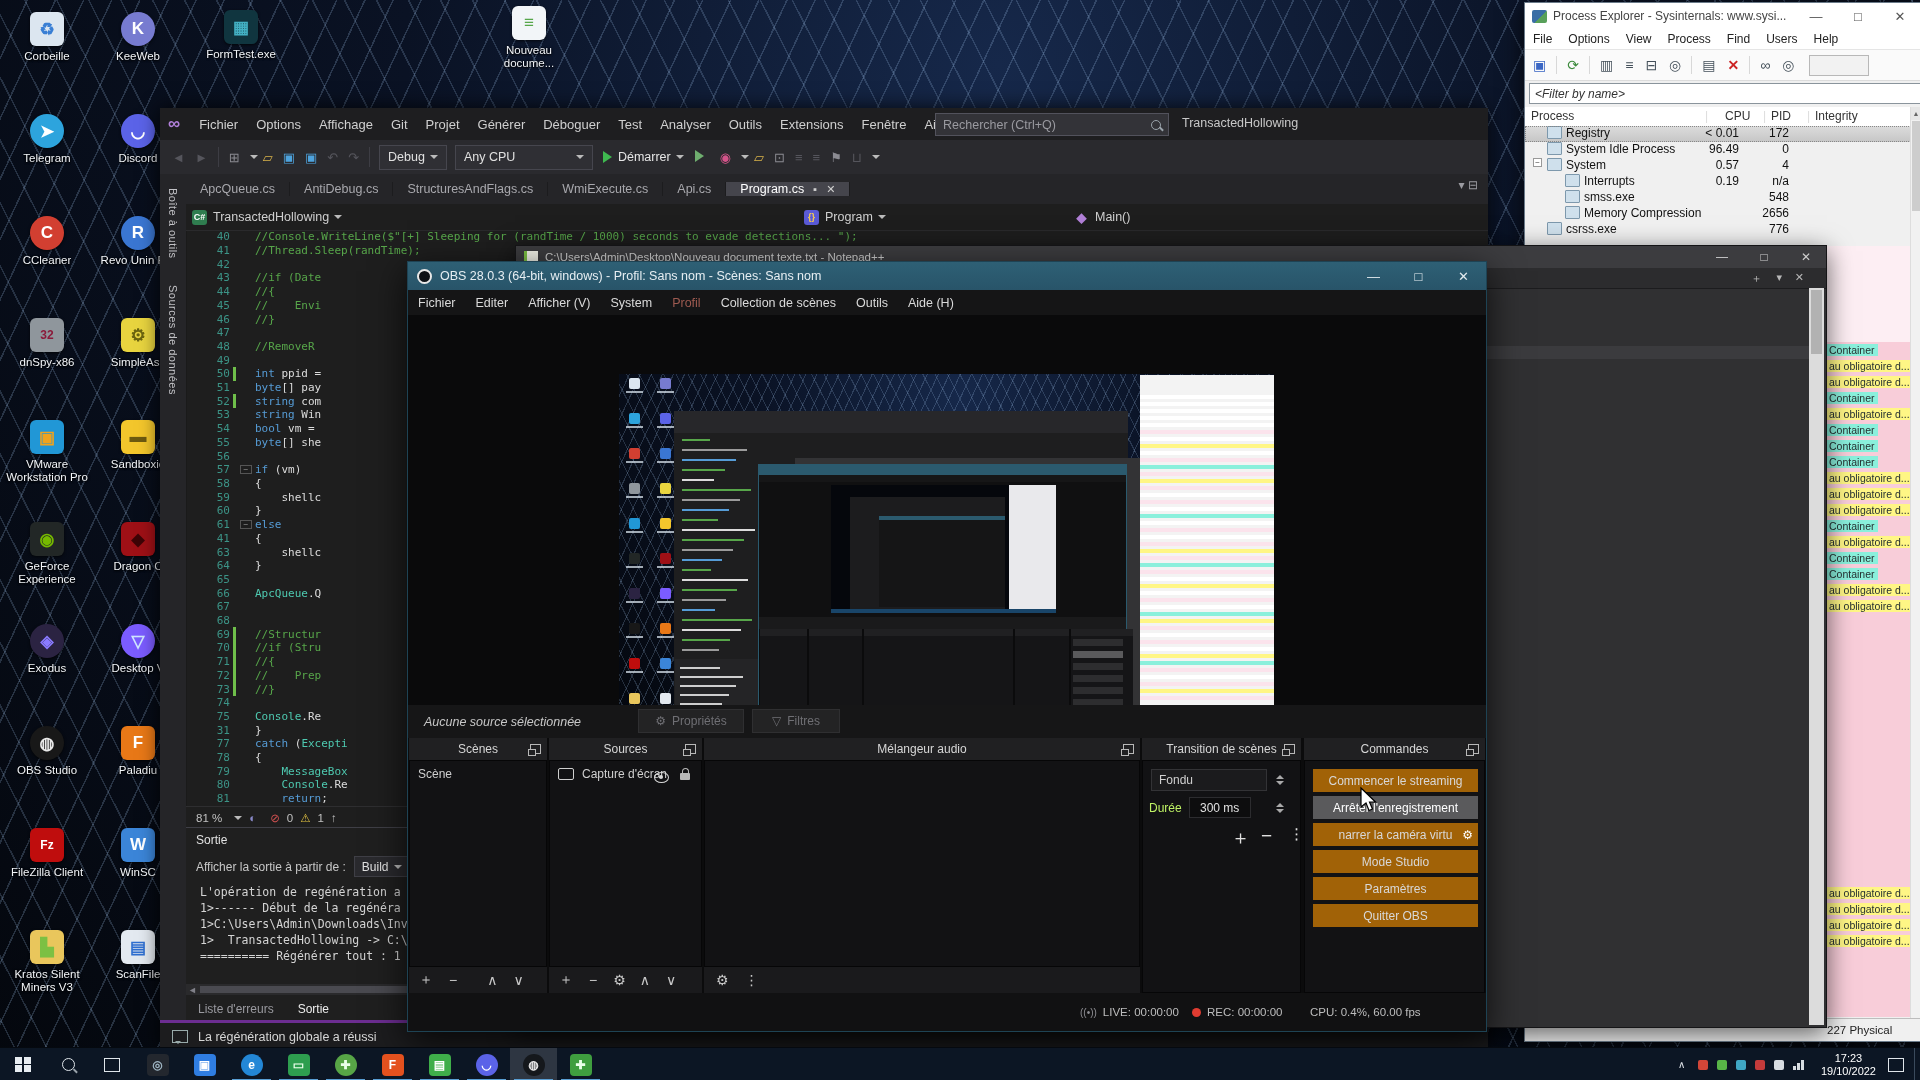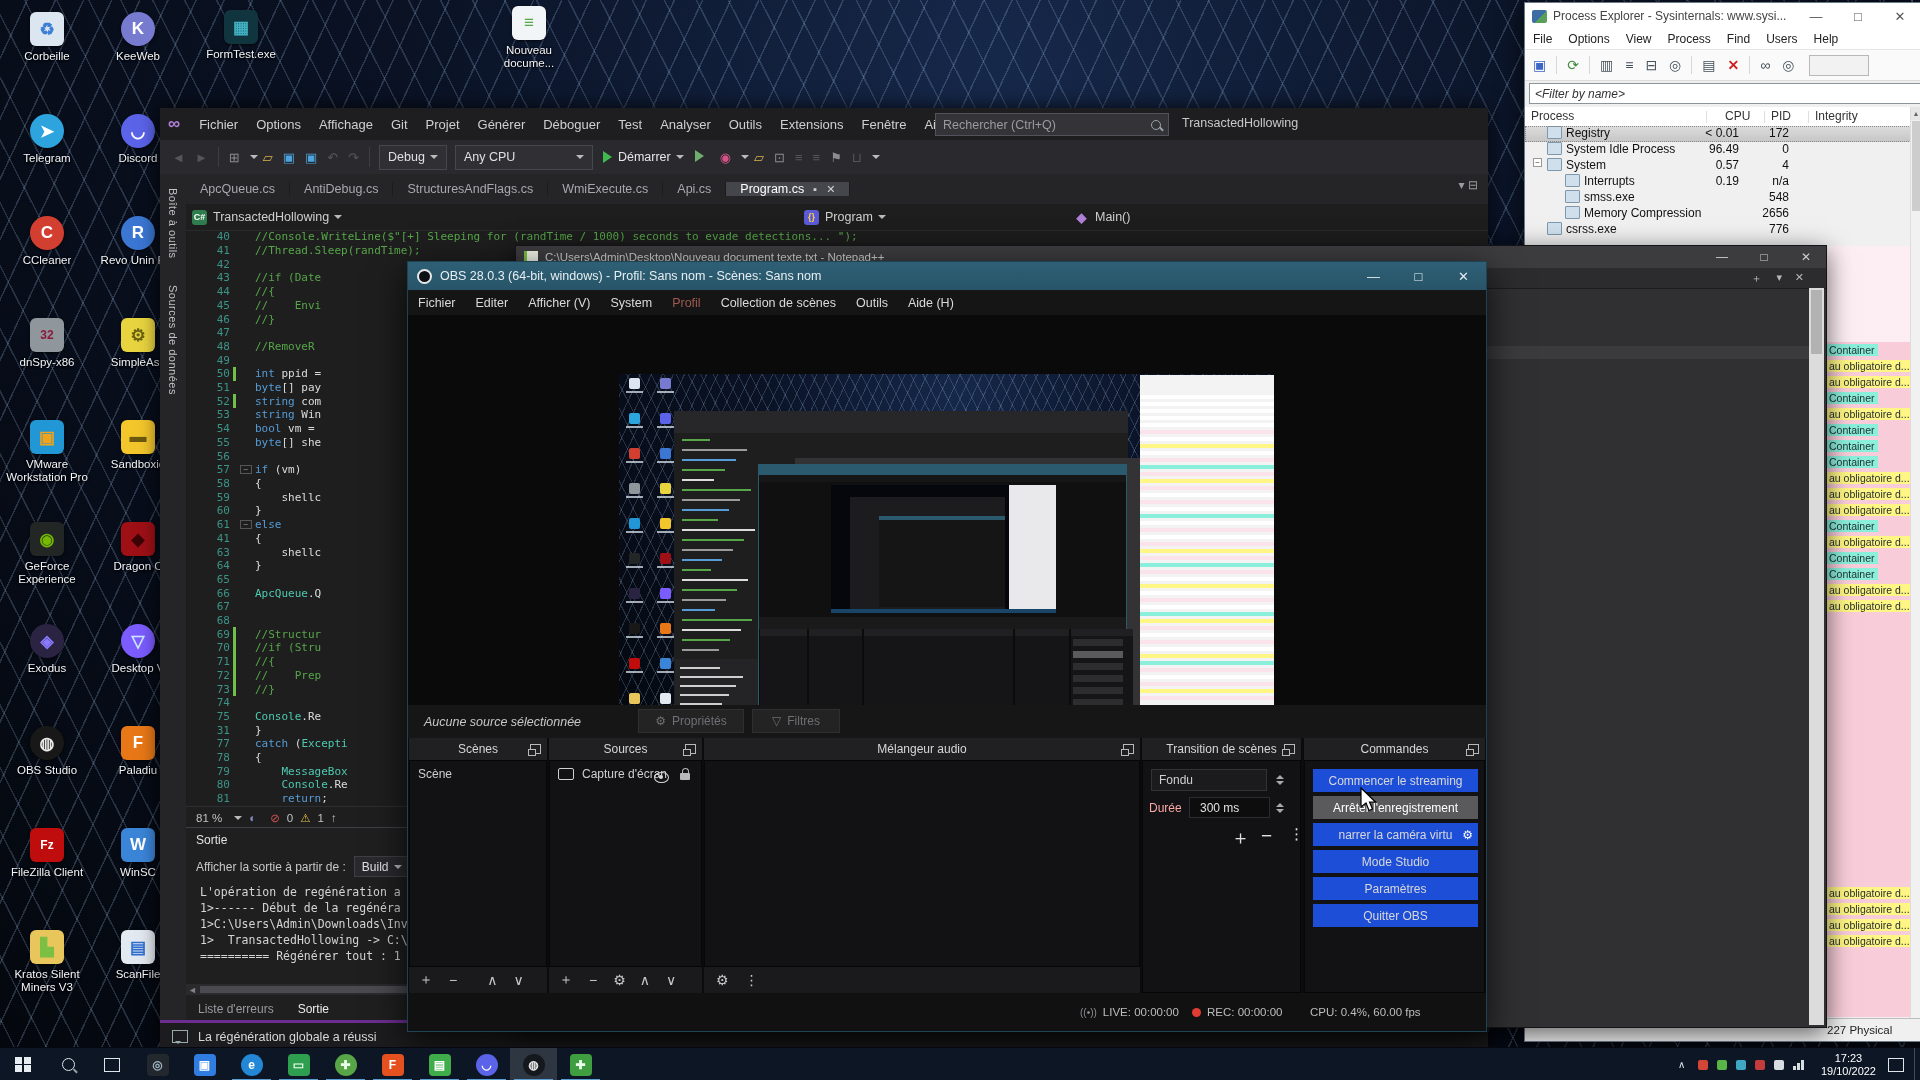--- a/index.html
+++ b/index.html
@@ -153,24 +153,24 @@
   .ditem{font-size:12px;color:#cfcfcf;padding:6px 0 0 8px;display:flex;align-items:center;}
   .mon{width:14px;height:10px;border:1.5px solid #cfcfcf;border-radius:2px;margin-right:8px;}
   .eye{position:absolute;width:13px;height:9px;border:1.5px solid #d8d8d8;border-radius:50%;}
   .eye::after{content:'';position:absolute;left:3.5px;top:1.5px;width:4px;height:4px;border-radius:50%;background:#d8d8d8;}
   .lock{position:absolute;width:10px;height:7px;background:#b8b8b8;border-radius:1px;}
   .lock::before{content:'';position:absolute;left:1.5px;top:-5px;width:5px;height:5px;border:1.5px solid #b8b8b8;border-bottom:none;border-radius:4px 4px 0 0;}
   .tsel{position:absolute;left:8px;top:8px;width:116px;height:22px;background:#1b1b1d;border:1px solid #333336;color:#cfcfcf;font-size:12px;display:flex;align-items:center;padding:0 7px;box-sizing:border-box;}
   .tspin{position:absolute;width:14px;height:22px;display:flex;flex-direction:column;align-items:center;justify-content:center;gap:2px;}
   .tspin i{width:0;height:0;border-left:4px solid transparent;border-right:4px solid transparent;}
   .tspin .u{border-bottom:4px solid #aaa;} .tspin .dn{border-top:4px solid #aaa;}
-  .tlab{position:absolute;left:6px;top:40px;font-size:12px;color:#fca5a5;}
-  .tval{position:absolute;left:46px;top:36px;width:81px;height:21px;background:#0d0d0e;border:1px solid #2c2c2f;color:#e0e0e0;font-size:12px;display:flex;align-items:center;padding-left:10px;box-sizing:border-box;}
+  .tlab{position:absolute;left:6px;top:40px;font-size:12px;color:#bef264;}
+  .tval{position:absolute;left:46px;top:36px;width:62px;height:21px;background:#0d0d0e;border:1px solid #2c2c2f;color:#e0e0e0;font-size:12px;display:flex;align-items:center;padding-left:10px;box-sizing:border-box;}
   .tplus{position:absolute;font-size:19px;color:#e0e0e0;}
-  .cmdbtn{position:absolute;left:8px;width:165px;height:23px;background:#1d4ed8;color:#d8d8d8;font-size:12px;display:flex;align-items:center;justify-content:center;}
+  .cmdbtn{position:absolute;left:8px;width:165px;height:23px;background:#a16207;color:#d8d8d8;font-size:12px;display:flex;align-items:center;justify-content:center;}
   .cmdbtn.on{background:#5a5a5c;color:#fff;}
   .cmdgear{position:absolute;right:5px;color:#fff;font-size:12px;}
   .obs-status{position:absolute;left:0;top:731px;right:0;height:38px;background:#111112;display:flex;align-items:center;font-size:11.5px;color:#bdbdbd;}
   .st-item{position:absolute;display:flex;align-items:center;gap:6px;}
   .recdot{width:9px;height:9px;border-radius:50%;background:#e03c31;}
   .livico{color:#8f8f94;font-size:10px;}
   
   .mp{position:absolute;left:211px;top:59px;width:655px;height:372px;overflow:hidden;
     background:
       repeating-linear-gradient(115deg, rgba(150,185,225,0) 0 9px, rgba(160,195,235,.22) 9px 10px),

